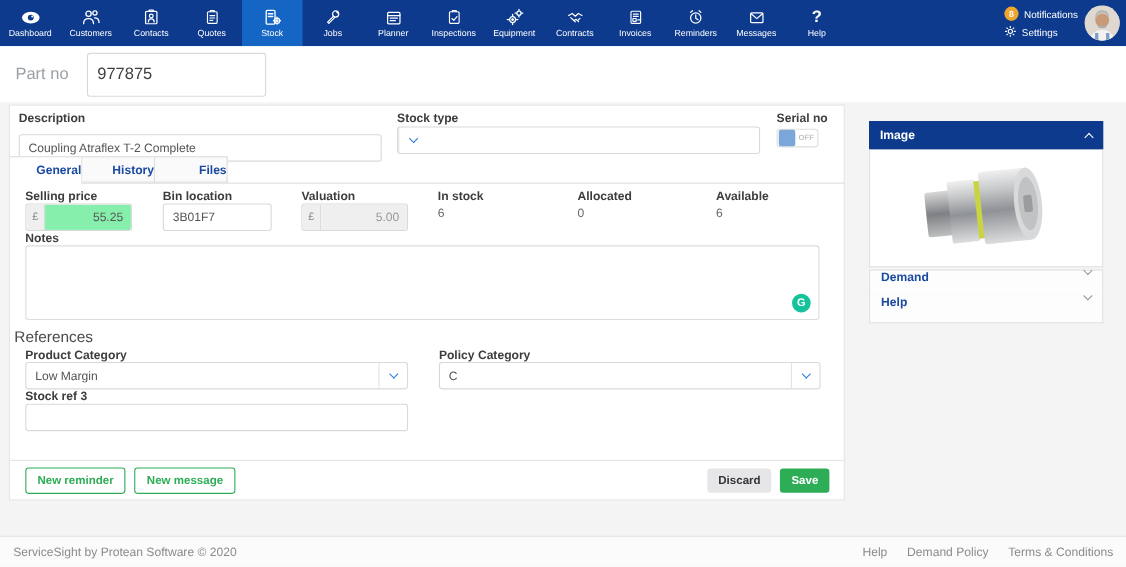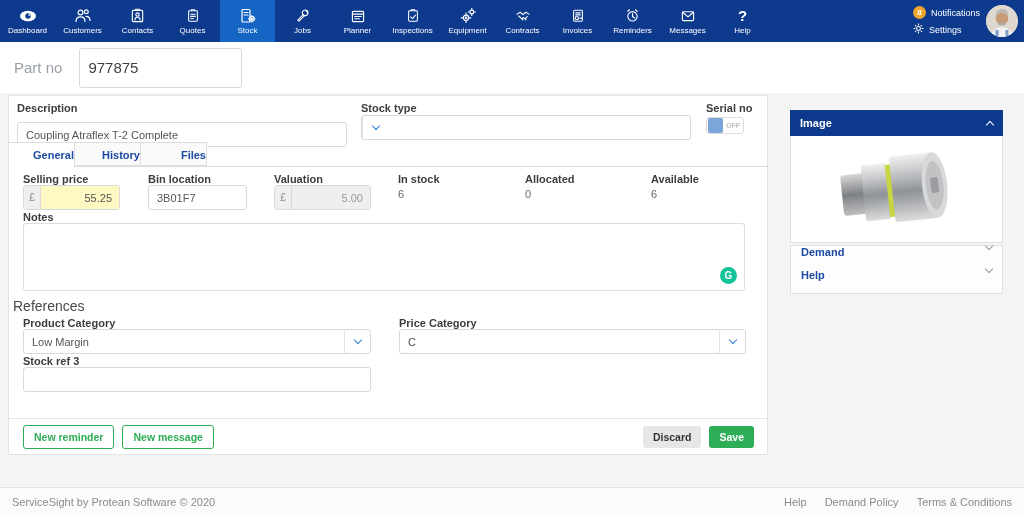--- a/index.html
+++ b/index.html
@@ -39,21 +39,21 @@
   .toggle{position:absolute;left:697px;top:21px;width:38px;height:17px;border:1px solid #ddd;border-radius:3px;background:#fff;display:flex;align-items:center;cursor:pointer}
   .toggle .knob{width:15px;height:15px;background:#7ba6d9;border-radius:2px;margin-left:1px}
   .toggle .state{flex:1;text-align:center;font-size:7px;font-weight:bold;color:#c2c2c2}
 
   .tabs{position:absolute;left:0;top:46px;width:759px;height:25px;border-bottom:1px solid #ddd;display:flex}
   .tab{width:66px;text-align:right;line-height:24px;font-size:11px;font-weight:bold;color:var(--link);background:#fafafa;border:1px solid #ddd;border-left:none;cursor:pointer}
   .tab.active{background:#fff;border-bottom:1px solid #fff;margin-bottom:-1px;height:26px}
 
   .money{position:absolute;height:25px;border:1px solid #d9d9d9;border-radius:3px;display:flex;overflow:hidden;font-size:11px}
   .money .cur{width:17px;background:#efefef;border-right:1px solid #d9d9d9;display:flex;align-items:center;justify-content:center;color:#888;font-size:10px}
-  .money .amt{flex:1;display:flex;align-items:center;justify-content:flex-end;padding-right:7px;color:#555;background:#fef9c3}
+  .money .amt{flex:1;display:flex;align-items:center;justify-content:flex-end;padding-right:7px;color:#555;background:#86efac}
   .money.disabled .amt{background:#efefef;color:#999}
 
   .notes-area{position:absolute;left:14px;top:127px;width:722px;height:68px;border:1px solid #ddd;border-radius:3px;background:#fff}
   .gram-badge{position:absolute;right:7px;bottom:6px;width:17px;height:17px;border-radius:50%;background:var(--gram);color:#fff;font-size:10px;font-weight:bold;display:flex;align-items:center;justify-content:center;cursor:pointer}
 
   .ref-title{position:absolute;left:4px;top:202px;font-size:14px;color:#4a4a4a}
 
   .actionbar{position:absolute;left:0;right:0;top:322px;height:37px;border-top:1px solid #e4e4e4;display:flex;align-items:center;padding:0 13px 0 6px}
   .btn{font-family:inherit;font-size:10.5px;font-weight:bold;padding:5px 10px;border-radius:3px;cursor:pointer}
   .btn.outline{border:1px solid var(--green);color:var(--green);background:#fff;margin-left:8px}
@@ -304,21 +304,21 @@
   <span class="ref-title">References</span>
 
   <span class="flabel" style="left:14px;top:221px">Product Category</span>
   <div class="sel" style="left:14px;top:233px;width:348px">
     <span class="val">Low Margin</span>
     <span class="chevbox">
         <span class="chev"></span>
       </span>
   </div>
 
-  <span class="flabel" style="left:390px;top:221px">Price Category</span>
+  <span class="flabel" style="left:390px;top:221px">Policy Category</span>
   <div class="sel" style="left:390px;top:233px;width:347px">
     <span class="val">C</span>
     <span class="chevbox">
         <span class="chev"></span>
       </span>
   </div>
 
   <span class="flabel" style="left:14px;top:259px">Stock ref 3</span>
   <input class="inp" style="left: 14px; top: 271px; width: 348px;" value="">
 

